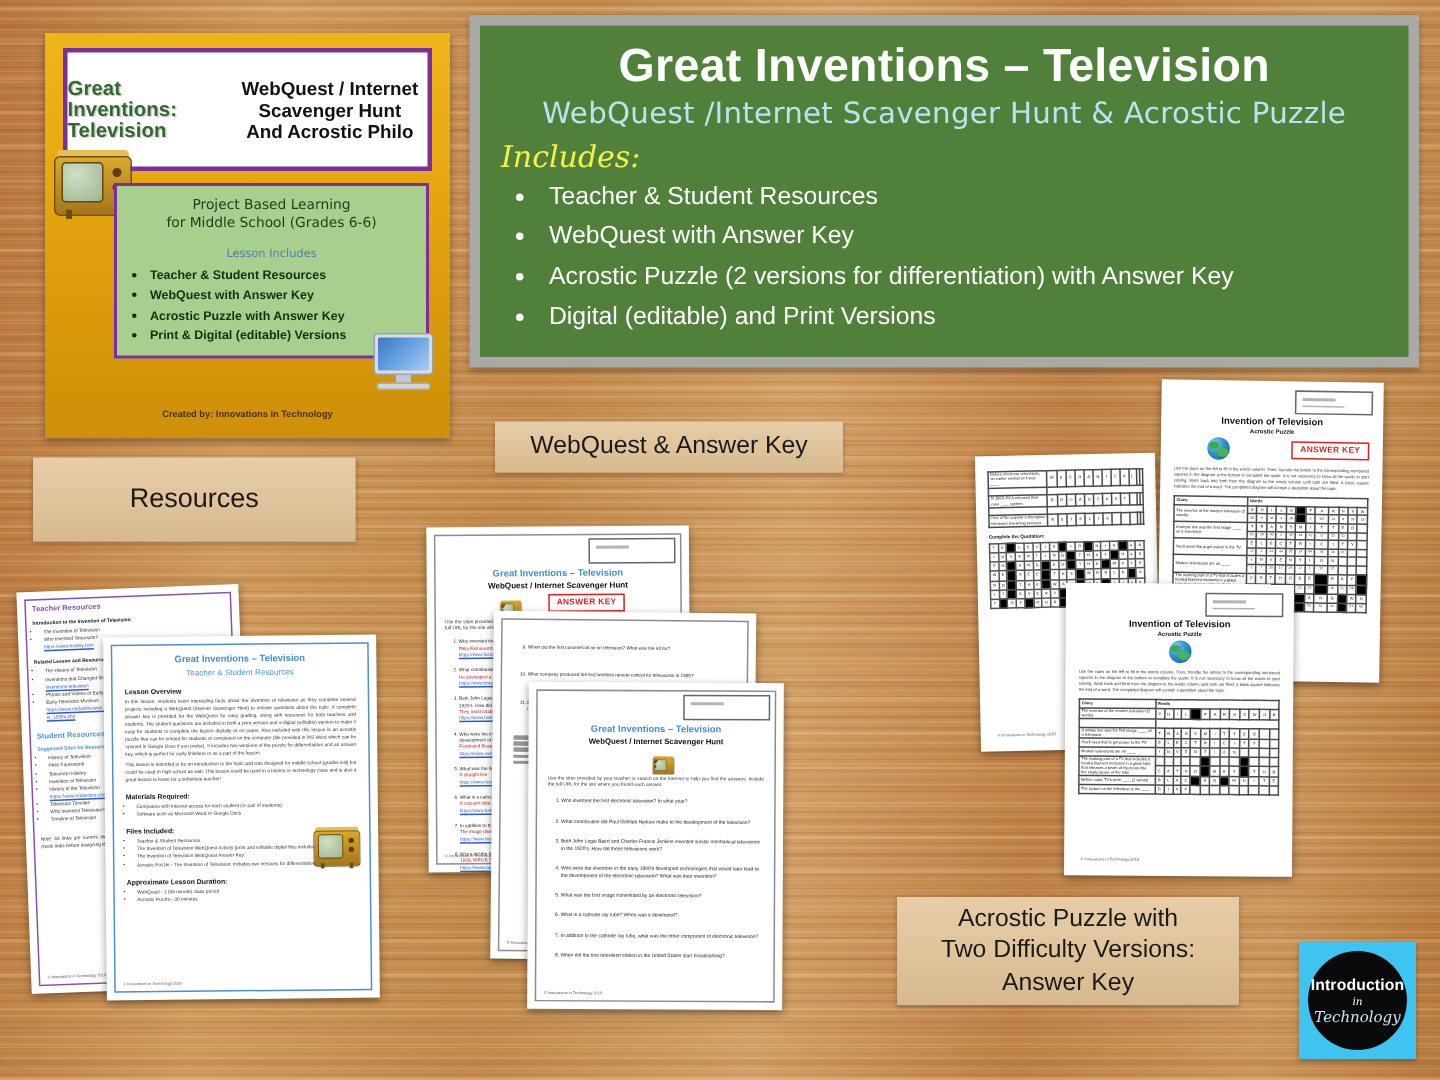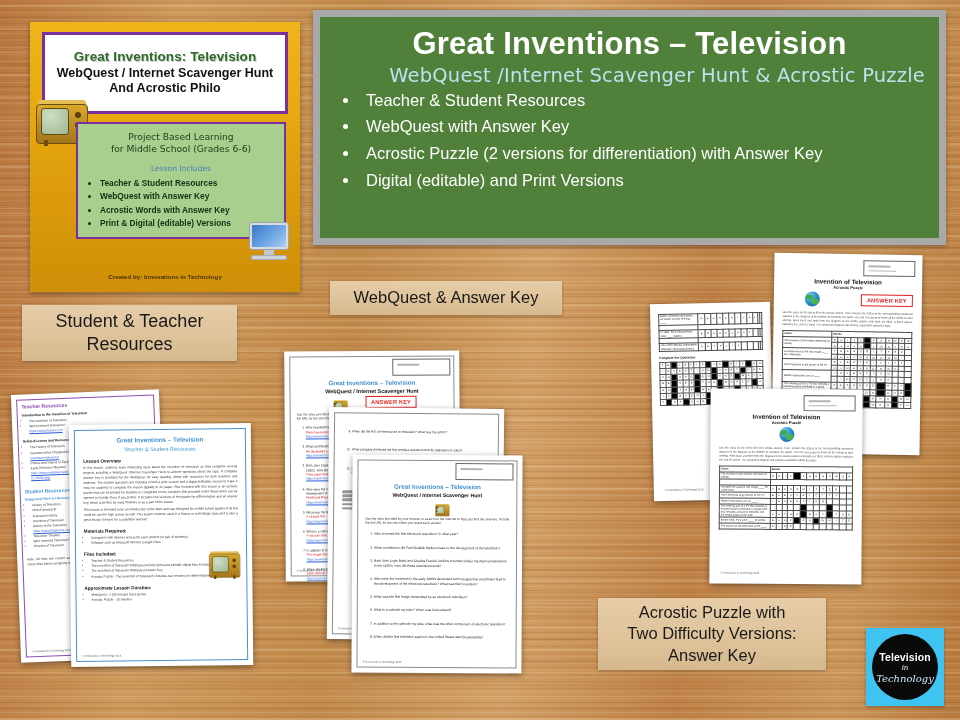--- a/index.html
+++ b/index.html
@@ -27,21 +27,21 @@
   }
   
   #cover{
     position:absolute;left:30px;top:22px;width:270px;height:270px;
     background:linear-gradient(180deg,#f0b41b 0%,#e8a911 32%,#dc9c0c 62%,#cf8f07 100%);
     box-shadow:0 2px 5px rgba(0,0,0,.35);
   }
   #cover .whitebox{
     position:absolute;left:12px;top:10px;right:12px;height:82px;
     background:#ffffff;border:3px solid #7a2f9e;box-sizing:border-box;
-    display:flex;flex-direction:column;align-items:center;justify-content:center;
+    display:flex;flex-direction:row;align-items:center;justify-content:center;
   }
   #cover .ct1{font-size:13.5px;font-weight:bold;color:#2f6a2a;line-height:1.06;
     text-shadow:1px 1px 0 #cfcfcf;letter-spacing:.1px;}
   #cover .ct2{font-size:12.5px;font-weight:bold;color:#111;line-height:1.18;text-align:center;margin-top:2px;}
   #cover .greenbox{
     position:absolute;left:46px;top:100px;right:14px;height:117px;
     background:#a8cf8e;border:2px solid #7a2f9e;box-sizing:border-box;
     padding:7px 6px 4px 6px;
   }
   #cover .gsub{font-family:"DejaVu Sans",sans-serif;font-size:9.2px;color:#1d3d17;text-align:center;line-height:1.35;}
@@ -69,21 +69,21 @@
   .pcicon .stand{position:absolute;left:18px;top:28px;width:10px;height:5px;background:#c2c8cf;}
   .pcicon .base{position:absolute;left:5px;top:33px;width:36px;height:5px;border-radius:2px;background:#cfd4da;border:1px solid #a6aeb7;box-sizing:border-box;}
   
   #board{
     position:absolute;left:313px;top:10px;width:633px;height:235px;
     background:#a9a9a9;padding:7px;box-sizing:border-box;box-shadow:0 2px 5px rgba(0,0,0,.3);
   }
   #board .inner{width:100%;height:100%;background:#50803a;box-sizing:border-box;padding:10px 14px;}
   #board h1{margin:0;text-align:center;color:#ffffff;font-size:31px;font-weight:bold;
     letter-spacing:.2px;line-height:1.12;}
-  #board h2{margin:2px 0 0;text-align:right;color:#bfe0ee;font-size:19.5px;font-weight:normal;
+  #board h2{margin:2px 0 0;text-align:center;color:#bfe0ee;font-size:19.5px;font-weight:normal;
     font-family:"DejaVu Sans",sans-serif;letter-spacing:.2px;}
   #board .inc{margin:5px 0 2px;color:#f2f24a;font-size:20px;font-style:italic;font-family:"DejaVu Serif",serif;}
   #board ul{margin:0;padding-left:26px;color:#ffffff;font-size:16.5px;line-height:1.62;}
   #board ul li{padding-left:6px;}
   
   .caption{
     position:absolute;box-sizing:border-box;
     background:linear-gradient(180deg,#e6cda8 0%,#dfc49c 50%,#d6b98e 100%);
     color:#1a1a1a;text-align:center;display:flex;flex-direction:column;
     align-items:center;justify-content:center;line-height:1.3;
@@ -170,40 +170,41 @@
 
     <div class="greenbox">
       <div class="gsub">
         <span>Project Based Learning</span><br>
         <span>for Middle School (Grades 6-6)</span>
       </div>
       <div class="ginc">Lesson Includes</div>
       <ul class="glist">
         <li>Teacher &amp; Student Resources</li>
         <li>WebQuest with Answer Key</li>
-        <li>Acrostic Words with Answer Key</li>
+        <li>Acrostic Puzzle with Answer Key</li>
         <li>Print &amp; Digital (editable) Versions</li>
       </ul>
     </div>
 
     <div class="pcicon" style="right:8px;bottom:28px;">
       <div class="mon">
           <div class="scr"></div>
         </div>
       <div class="stand"></div>
         <div class="base"></div>
     </div>
 
     <div class="credit">Created by:  Innovations in Technology</div>
   </div>
 
   <div id="board">
     <div class="inner">
       <h1>Great Inventions – Television</h1>
       <h2>WebQuest /Internet Scavenger Hunt &amp; Acrostic Puzzle</h2>
+      <div class="inc">Includes:</div>
       <ul>
         <li>Teacher &amp; Student Resources</li>
         <li>WebQuest with Answer Key</li>
         <li>Acrostic Puzzle (2 versions for differentiation)  with Answer Key</li>
         <li>Digital (editable) and Print Versions</li>
       </ul>
     </div>
   </div>
 
   <div class="paper" style="left:16px;top:392px;width:148px;height:268px;transform:rotate(-2.2deg);">
@@ -926,35 +927,34 @@
               <td></td>
               <td></td>
             </tr>
       </tbody>
         </table>
       <div class="foot">© Innovations in Technology 2019</div>
     </div>
   </div>
 
   <div class="caption" id="cap-student">
-    <div>Student &amp; Teacher</div>
     <div>Resources</div>
   </div>
 
   <div class="caption" id="cap-webquest">
     <div>WebQuest &amp; Answer Key</div>
   </div>
 
   <div class="caption" id="cap-two">
     <div>Acrostic Puzzle with</div>
     <div>Two Difficulty Versions:</div>
     <div>Answer Key</div>
   </div>
 
   <div id="logo">
     <div class="disc">
-      <div class="l1">Television</div>
+      <div class="l1">Introduction</div>
       <div class="l2">in</div>
       <div class="l3">Technology</div>
     </div>
   </div>
 
 </div>
 
 </body></html>

